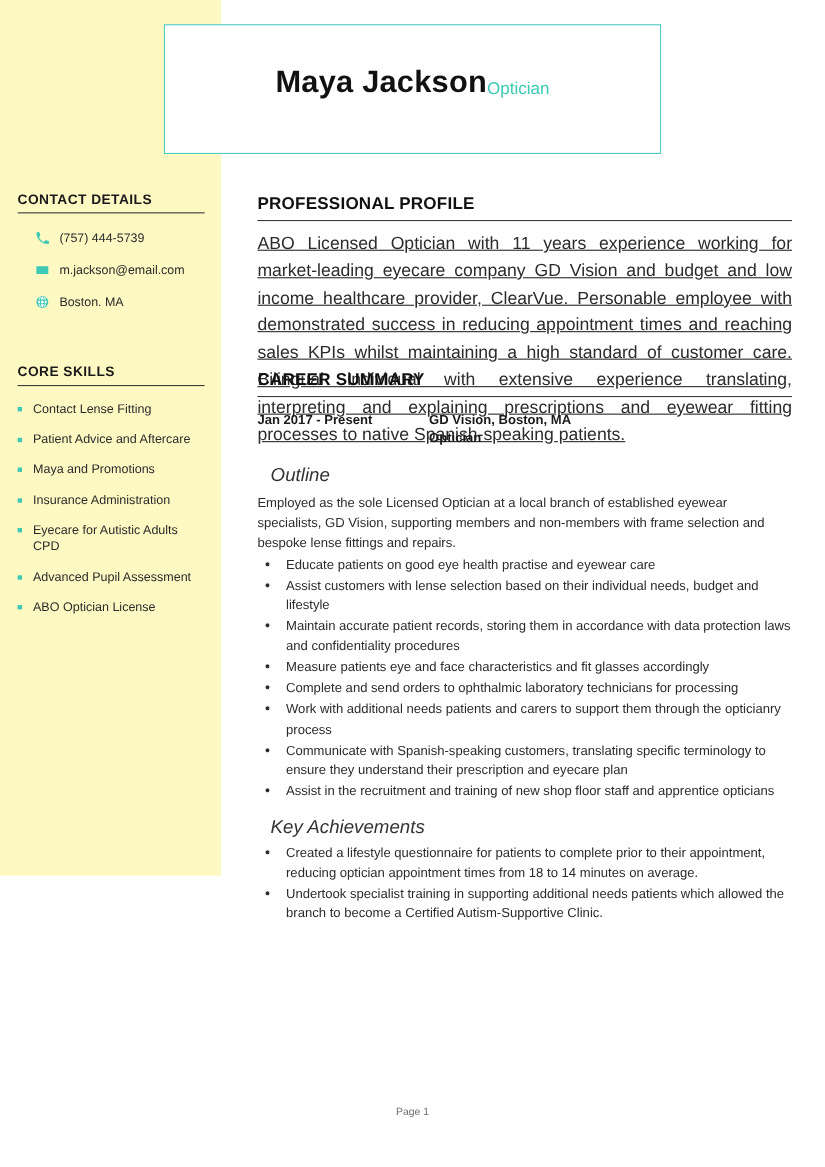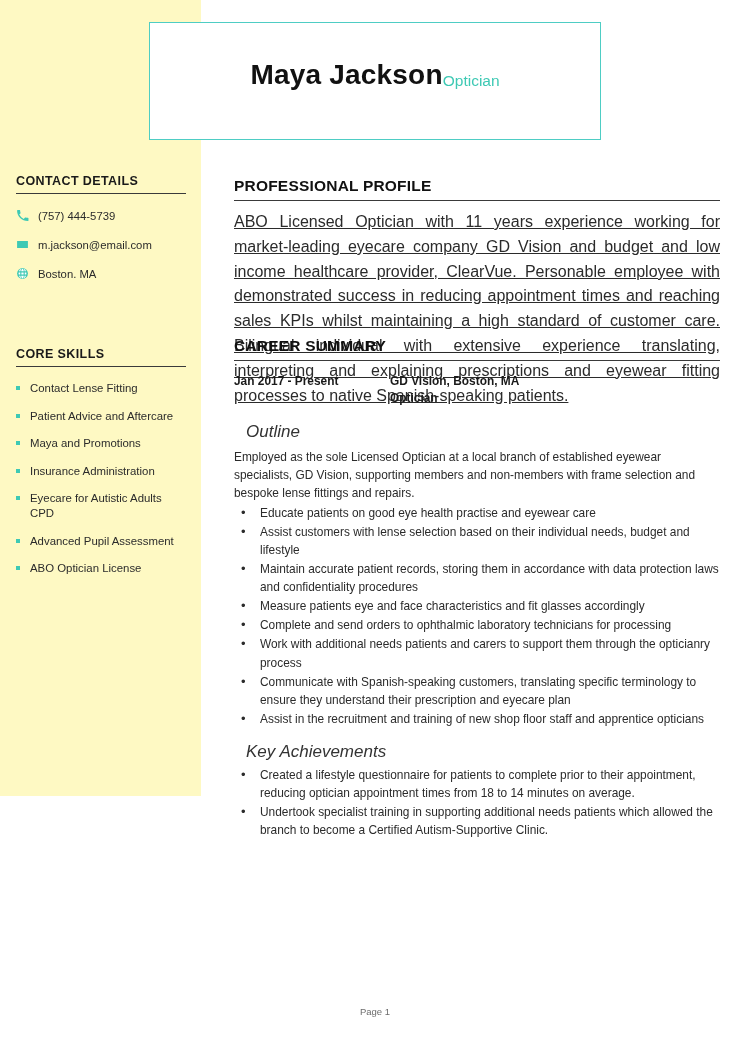--- a/index.html
+++ b/index.html
@@ -33,36 +33,36 @@
     background: #fef9c3;
     box-sizing: border-box;
   }
 
   .side-section {
     position: absolute;
     left: 16px;
     width: 170px;
   }
   .side-section.contact { top: 174px; }
-  .side-section.skills  { top: 347px; }
+  .side-section.skills  { top: 331px; }
 
   .side-heading {
     font-size: 12.5px;
     font-weight: bold;
     letter-spacing: 0.4px;
     color: #1a1a1a;
     text-transform: uppercase;
     padding-bottom: 5px;
     border-bottom: 1.6px solid #3a3a3a;
     margin: 0 0 4px 0;
   }
 
   .contact-list {
     list-style: none;
-    margin: 0;
+    margin: 16px;
     padding: 0;
   }
   .contact-item {
     display: flex;
     align-items: flex-start;
     margin-top: 15px;
     font-size: 11.3px;
     color: #2b2b2b;
     line-height: 1.25;
   }

